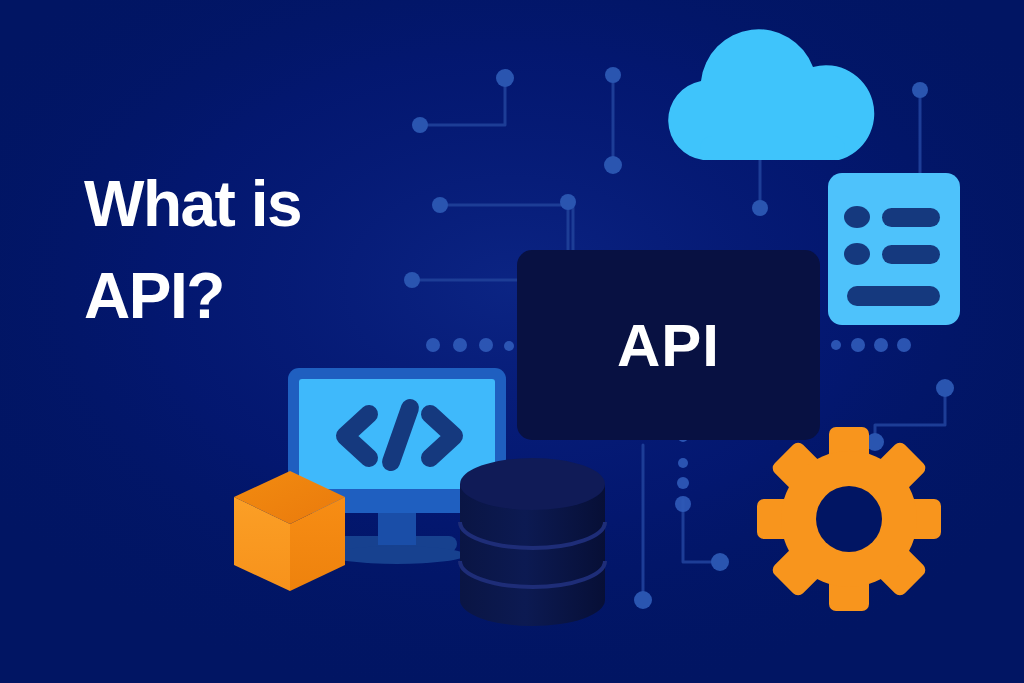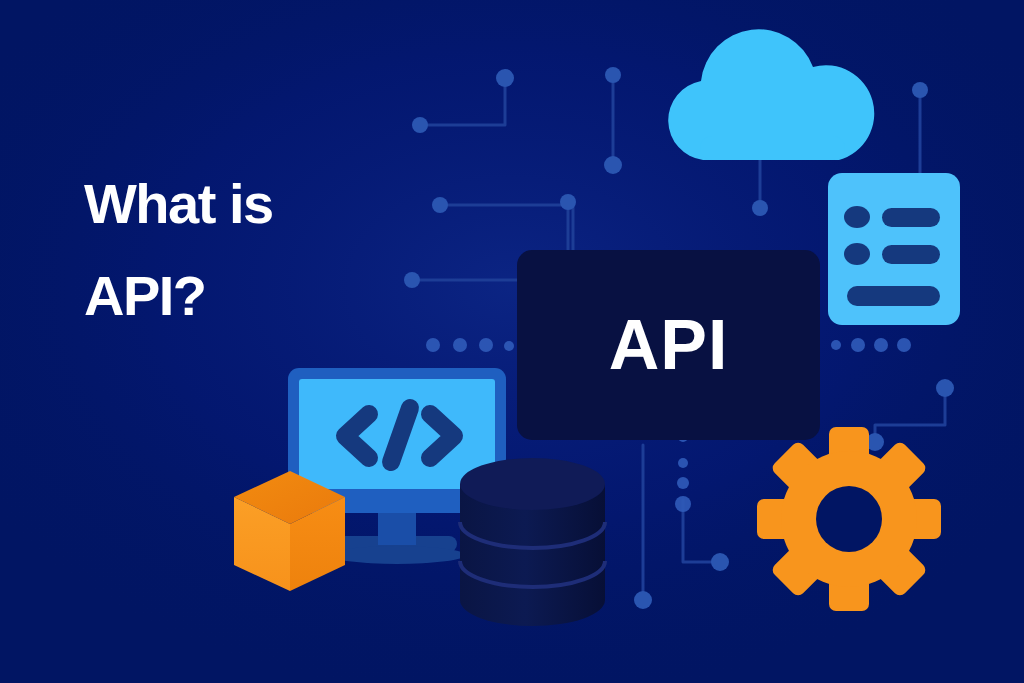--- a/index.html
+++ b/index.html
@@ -27,39 +27,39 @@
     display: block;
   }
   .headline {
     position: absolute;
     left: 84px;
     top: 158px;
     width: 430px;
     color: #ffffff;
     font-family: "Liberation Sans", sans-serif;
     font-weight: bold;
-    font-size: 56px;
+    font-size: 64px;
     line-height: 92px;
     letter-spacing: -1.5px;
     white-space: pre-line;
     user-select: none;
   }
   .api-badge-text {
     position: absolute;
     left: 517px;
     top: 250px;
     width: 303px;
     height: 190px;
     display: flex;
     align-items: center;
     justify-content: center;
     color: #ffffff;
     font-family: "Liberation Sans", sans-serif;
     font-weight: bold;
-    font-size: 70px;
+    font-size: 60px;
     letter-spacing: 1px;
     user-select: none;
     pointer-events: none;
   }
 </style>
 </head>
 <body>
 
 <div id="canvas">
 

